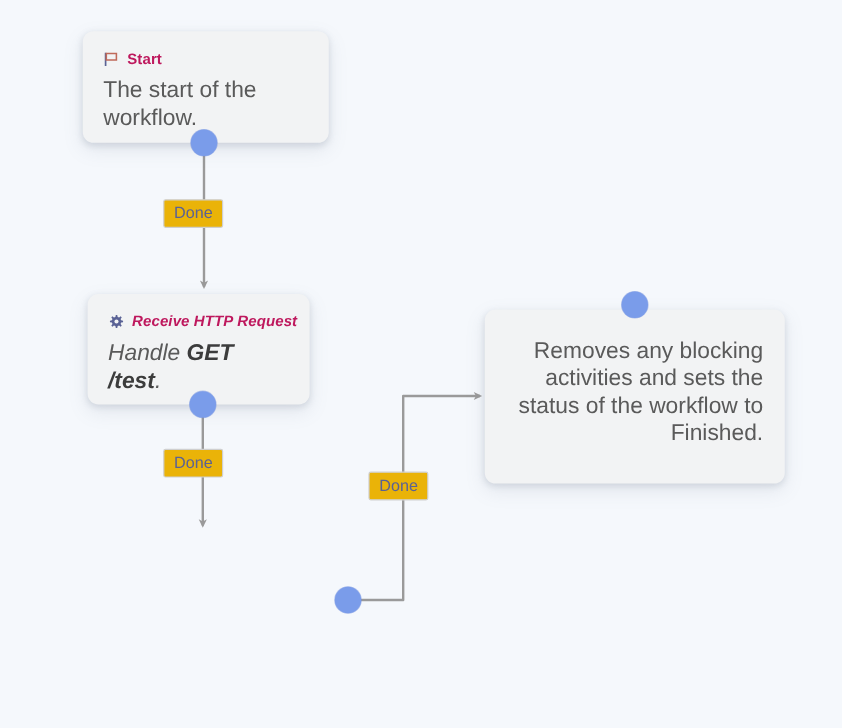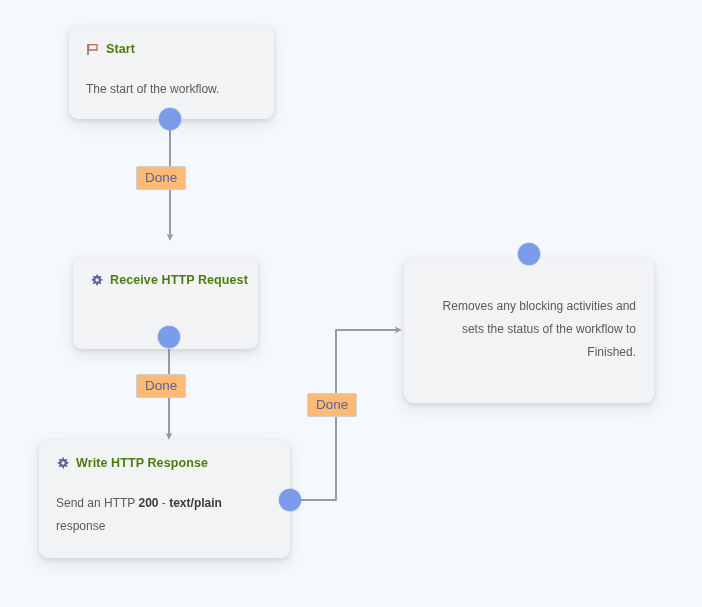--- a/index.html
+++ b/index.html
@@ -31,60 +31,60 @@
     position: absolute;
     background: #f2f3f4;
     border-radius: 9px;
     box-shadow: 0 2px 5px rgba(120,130,150,0.22), 0 6px 16px rgba(120,130,150,0.14);
     box-sizing: border-box;
     padding: 16px 17px 14px 17px;
   }
   .node-header {
     font-size: 12.5px;
     font-weight: bold;
-    color: #4d7c0f;
+    color: #be185d;
     letter-spacing: 0.1px;
     line-height: 15px;
     white-space: nowrap;
     display: flex;
     align-items: center;
   }
   .node-icon {
     display: inline-block;
     width: 15px;
     height: 14px;
     margin-right: 5px;
     flex: none;
     line-height: 14px;
     font-size: 12px;
     text-align: left;
   }
   .node-icon svg { display: block; }
   .node-body {
-    margin-top: 21px;
-    font-size: 12px;
+    margin-top: 7px;
+    font-size: 19px;
     color: #5a5a5a;
     line-height: 23px;
     font-weight: normal;
   }
   .node-body b {
     color: #3c3c3c;
     font-weight: bold;
   }
   .port {
     position: absolute;
     width: 22px;
     height: 22px;
     border-radius: 50%;
     background: #7a9cea;
     box-shadow: 0 0 0 0.5px rgba(110,140,220,0.5);
   }
   .edge-label {
     position: absolute;
-    background: #fdba74;
+    background: #eab308;
     border: 1px solid #cfcfcf;
     border-radius: 2px;
     font-size: 13.5px;
     color: #5a6295;
     padding: 2px 8px 3px 8px;
     line-height: 17px;
     white-space: nowrap;
   }
 </style>
 </head>
@@ -115,47 +115,36 @@
         </svg>
       </span>
       <span>Start</span>
     </div>
     <div class="node-body">
       <span>The start of the workflow.</span>
     </div>
   </div>
   <div class="port" style="left:159px; top:108px;"></div>
 
-  <div class="node" style="left:73px; top:257px; width:185px; height:92px;">
+  <div class="node" style="left:73px; top:245px; width:185px; height:92px;font-style:italic;">
     <div class="node-header">
       <span class="node-icon">
         <svg width="13" height="13" viewBox="0 0 16 16">
           <path fill="#5a6295" d="M8,0.6 L9.5,0.6 L9.9,2.6 L11.4,3.2 L13,2 L14.1,3.1 L12.9,4.7 L13.5,6.1 L15.5,6.5 L15.5,8 L13.5,8.4 L12.9,9.9 L14.1,11.5 L13,12.6 L11.4,11.4 L9.9,12 L9.5,14 L8,14 L7.6,12 L6.1,11.4 L4.5,12.6 L3.4,11.5 L4.6,9.9 L4,8.4 L2,8 L2,6.5 L4,6.1 L4.6,4.7 L3.4,3.1 L4.5,2 L6.1,3.2 L7.6,2.6 Z"></path>
           <circle cx="8.7" cy="7.3" r="2.1" fill="#f2f3f4"></circle>
         </svg>
       </span>
       <span>Receive HTTP Request</span>
     </div>
+    <div class="node-body">
+      <span>Handle </span><b>GET /test</b><span>.</span>
+    </div>
   </div>
   <div class="port" style="left:158px; top:326px;"></div>
 
-  <div class="node" style="left:39px; top:440px; width:251px; height:118px;">
-    <div class="node-header">
-      <span class="node-icon">
-        <svg width="13" height="13" viewBox="0 0 16 16">
-          <path fill="#5a6295" d="M8,0.6 L9.5,0.6 L9.9,2.6 L11.4,3.2 L13,2 L14.1,3.1 L12.9,4.7 L13.5,6.1 L15.5,6.5 L15.5,8 L13.5,8.4 L12.9,9.9 L14.1,11.5 L13,12.6 L11.4,11.4 L9.9,12 L9.5,14 L8,14 L7.6,12 L6.1,11.4 L4.5,12.6 L3.4,11.5 L4.6,9.9 L4,8.4 L2,8 L2,6.5 L4,6.1 L4.6,4.7 L3.4,3.1 L4.5,2 L6.1,3.2 L7.6,2.6 Z"></path>
-          <circle cx="8.7" cy="7.3" r="2.1" fill="#f2f3f4"></circle>
-        </svg>
-      </span>
-      <span>Write HTTP Response</span>
-    </div>
-    <div class="node-body">
-      <span>Send an HTTP </span><b>200</b><span> - </span><b>text/plain</b><span> response</span>
-    </div>
-  </div>
   <div class="port" style="left:279px; top:489px;"></div>
 
   <div class="node" style="left:404px; top:258px; width:250px; height:145px;">
     <div class="node-body" style="max-width:215px;text-align:right;">
       <span>Removes any blocking activities and sets the status of the workflow to Finished.</span>
     </div>
   </div>
   <div class="port" style="left:518px; top:243px;"></div>
 
   <div class="edge-label" style="left:136px; top:166px;">Done</div>

